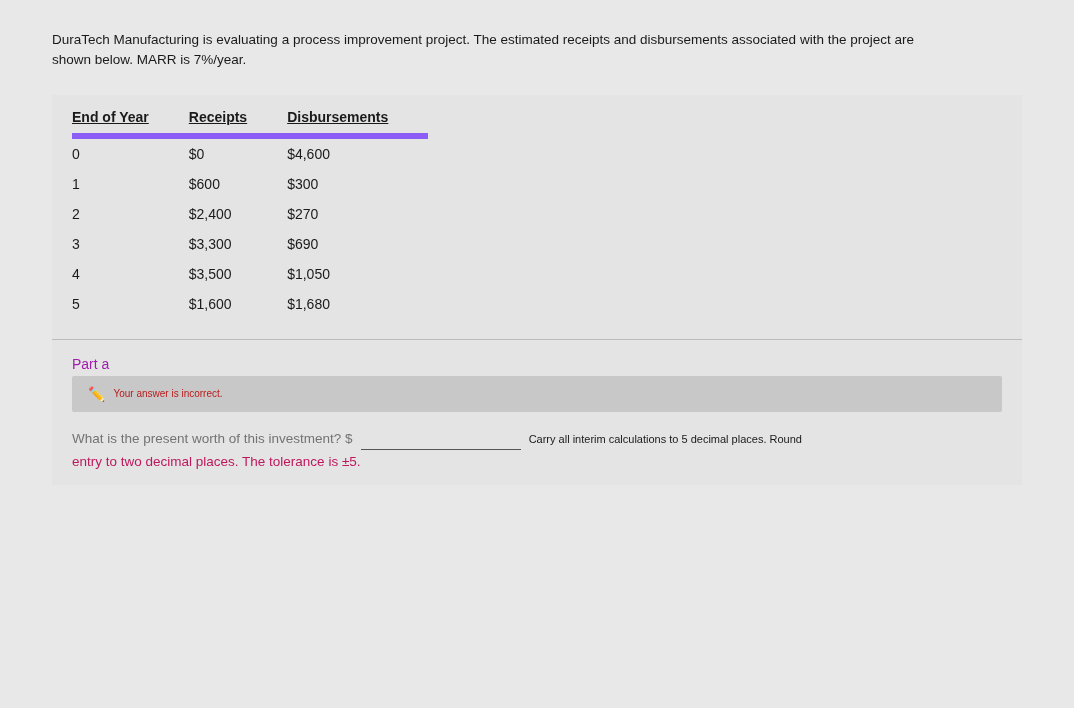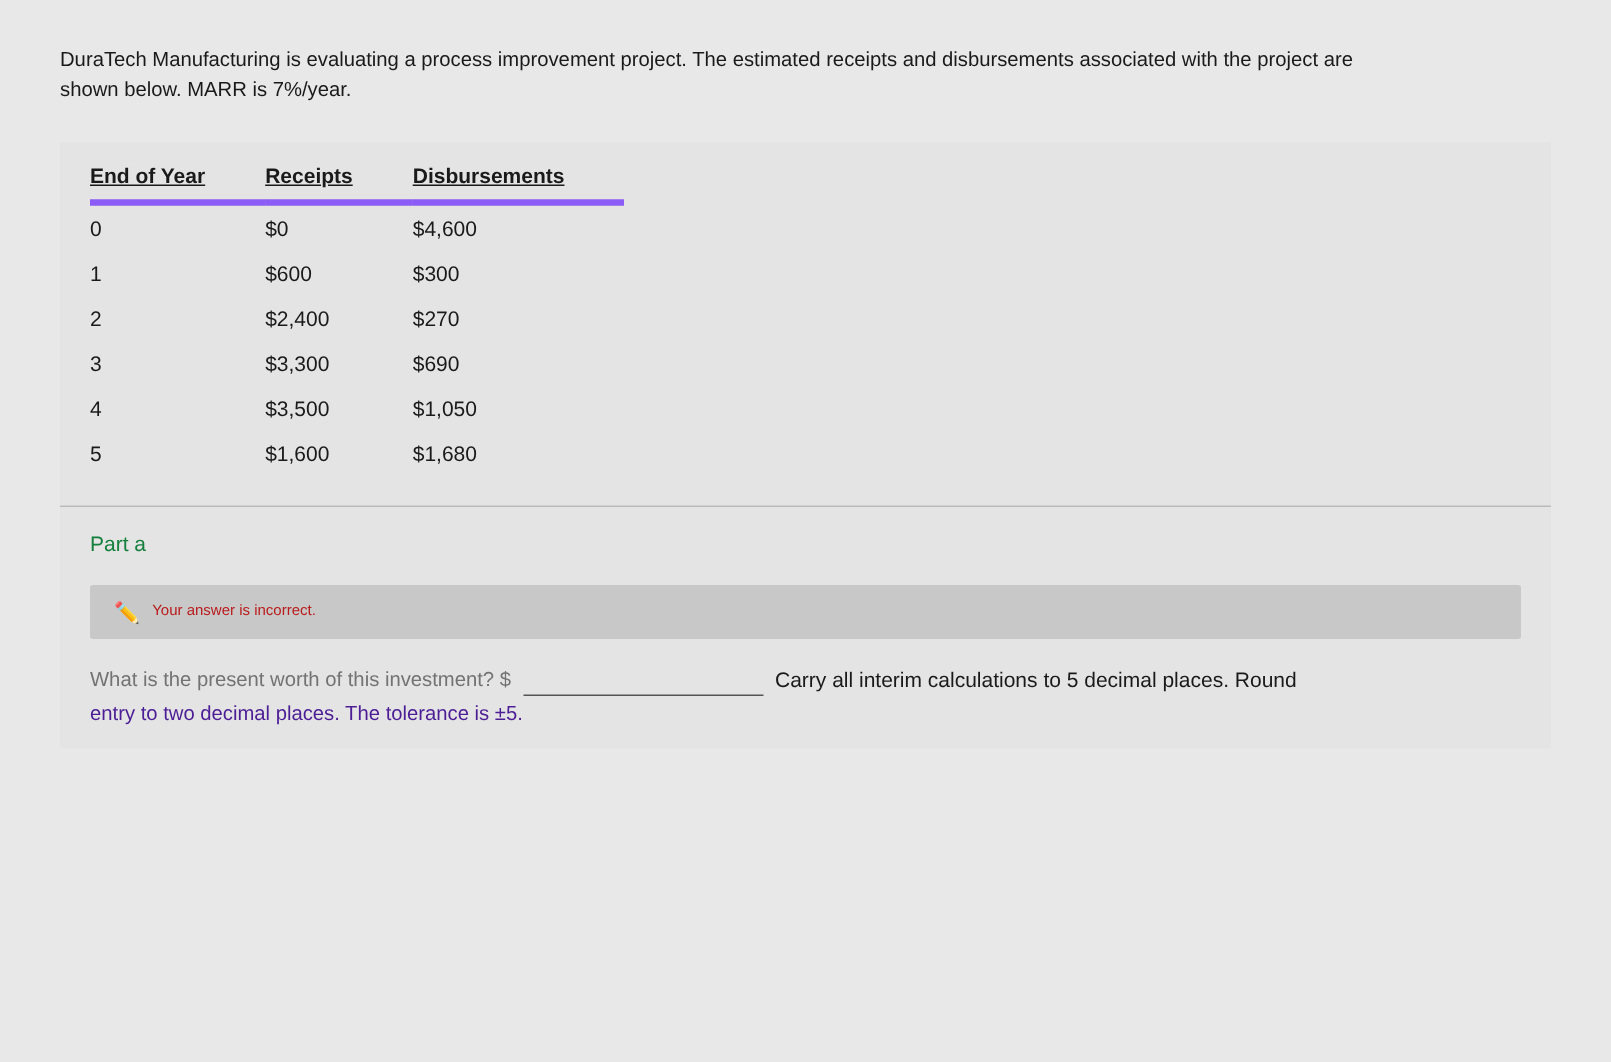--- a/index.html
+++ b/index.html
@@ -12,21 +12,21 @@
       background-color: #d0d0d0;
       font-family: Arial, sans-serif;
       font-size: 14px;
       color: #1a1a1a;
       width: 1074px;
       min-height: 708px;
     }
 
     .main-container {
       background-color: #e8e8e8;
-      padding: 30px 40px;
+      padding: 30px 52px;
       min-height: 708px;
     }
 
     .problem-statement {
       font-size: 13.5px;
       line-height: 1.5;
       margin-bottom: 24px;
       color: #1a1a1a;
       max-width: 900px;
     }
@@ -40,41 +40,41 @@
     table {
       border-collapse: collapse;
       margin-left: 20px;
     }
 
     table thead tr th {
       text-align: left;
       font-weight: bold;
       font-size: 14px;
       padding: 4px 40px 8px 0;
-      border-bottom: 4px solid #8b5cf6;
+      border-bottom: 6px solid #8b5cf6;
       text-decoration: underline;
     }
 
     table tbody tr td {
       padding: 7px 40px 7px 0;
       font-size: 14px;
       color: #1a1a1a;
     }
 
     .part-section {
       background-color: #e4e4e4;
       padding: 16px 20px;
       margin-top: 0;
     }
 
     .part-label {
       font-size: 14px;
       font-weight: normal;
-      color: #15803d;
-      margin-bottom: 20px;
+      color: #a21caf;
+      margin-bottom: 4px;
     }
 
     .answer-feedback {
       background-color: #c8c8c8;
       padding: 10px 16px;
       display: flex;
       align-items: center;
       gap: 8px;
       margin-bottom: 16px;
       border-radius: 2px;
@@ -109,27 +109,27 @@
       background: transparent;
       width: 160px;
       height: 22px;
       font-size: 13px;
       outline: none;
       padding: 0 2px;
       cursor: text;
     }
 
     .carry-text {
-      font-size: 14px;
+      font-size: 11px;
       color: #1a1a1a;
     }
 
     .tolerance-text {
       font-size: 13.5px;
-      color: #4c1d95;
+      color: #be185d;
       margin-top: 2px;
     }
 
     .divider {
       border: none;
       border-top: 1px solid #bbb;
       margin: 0;
     }
   </style>
 </head>

